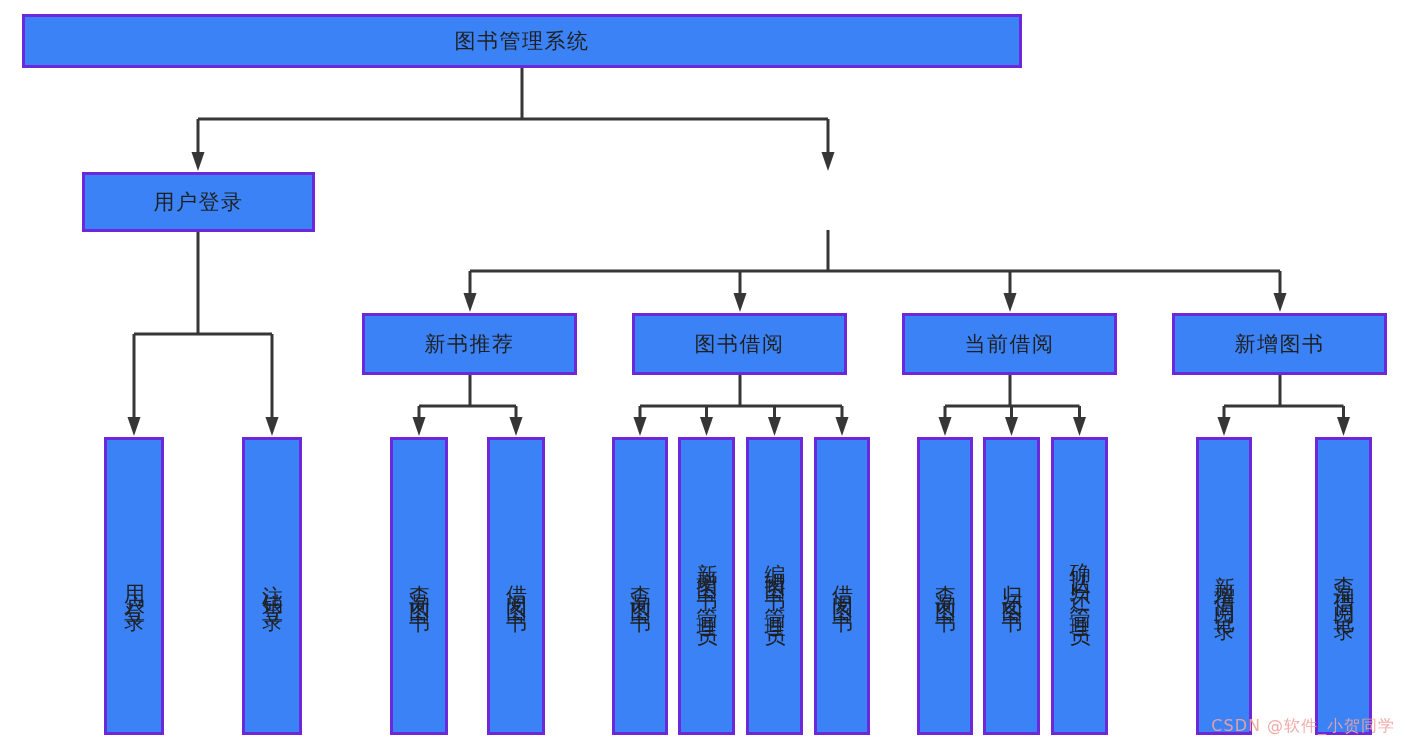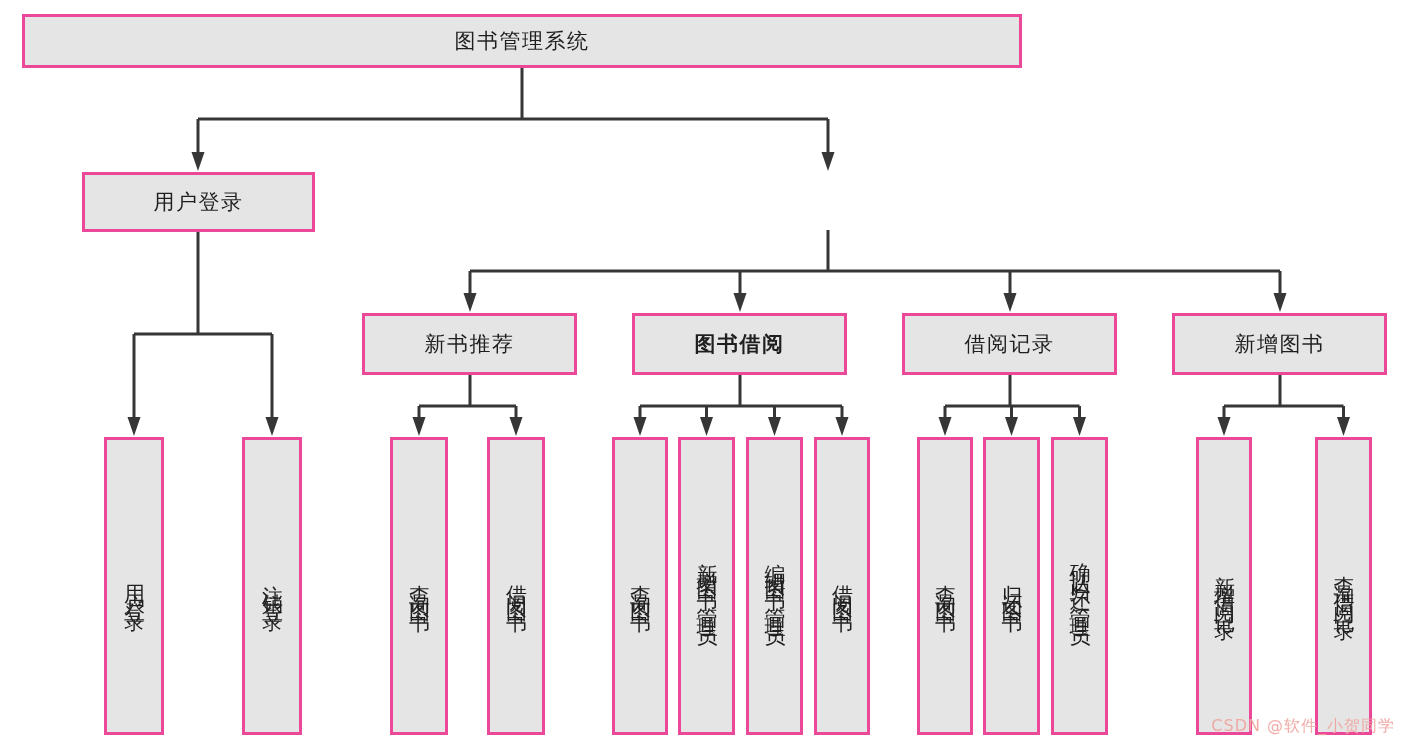--- a/index.html
+++ b/index.html
@@ -17,22 +17,22 @@
   }
   .connectors {
     position: absolute;
     left: 0;
     top: 0;
     pointer-events: none;
   }
   .node {
     position: absolute;
     box-sizing: border-box;
-    background: #e5e5e5;
-    border: 3px solid #ec4899;
+    background: #3b82f6;
+    border: 3px solid #6d28d9;
     display: flex;
     align-items: center;
     justify-content: center;
     color: #1f1f1f;
   }
   .node .label {
     font-size: 21px;
     letter-spacing: 1.5px;
     white-space: nowrap;
   }
@@ -110,25 +110,25 @@
     <span class="label">图书管理系统</span>
   </div>
 
   <div class="node h" style="left:82px; top:172px; width:233px; height:60px;">
     <span class="label">用户登录</span>
   </div>
 
   <div class="node h" style="left:362px; top:313px; width:215px; height:62px;">
     <span class="label">新书推荐</span>
   </div>
-  <div class="node h" style="left:632px; top:313px; width:215px; height:62px;font-weight:bold;">
+  <div class="node h" style="left:632px; top:313px; width:215px; height:62px;">
     <span class="label">图书借阅</span>
   </div>
   <div class="node h" style="left:902px; top:313px; width:215px; height:62px;">
-    <span class="label">借阅记录</span>
+    <span class="label">当前借阅</span>
   </div>
   <div class="node h" style="left:1172px; top:313px; width:215px; height:62px;">
     <span class="label">新增图书</span>
   </div>
 
   <div class="node v leaf" style="left:104px; width:60px;">
     <span class="label">用户登录</span>
   </div>
   <div class="node v leaf" style="left:242px; width:60px;">
     <span class="label">注销登录</span>

